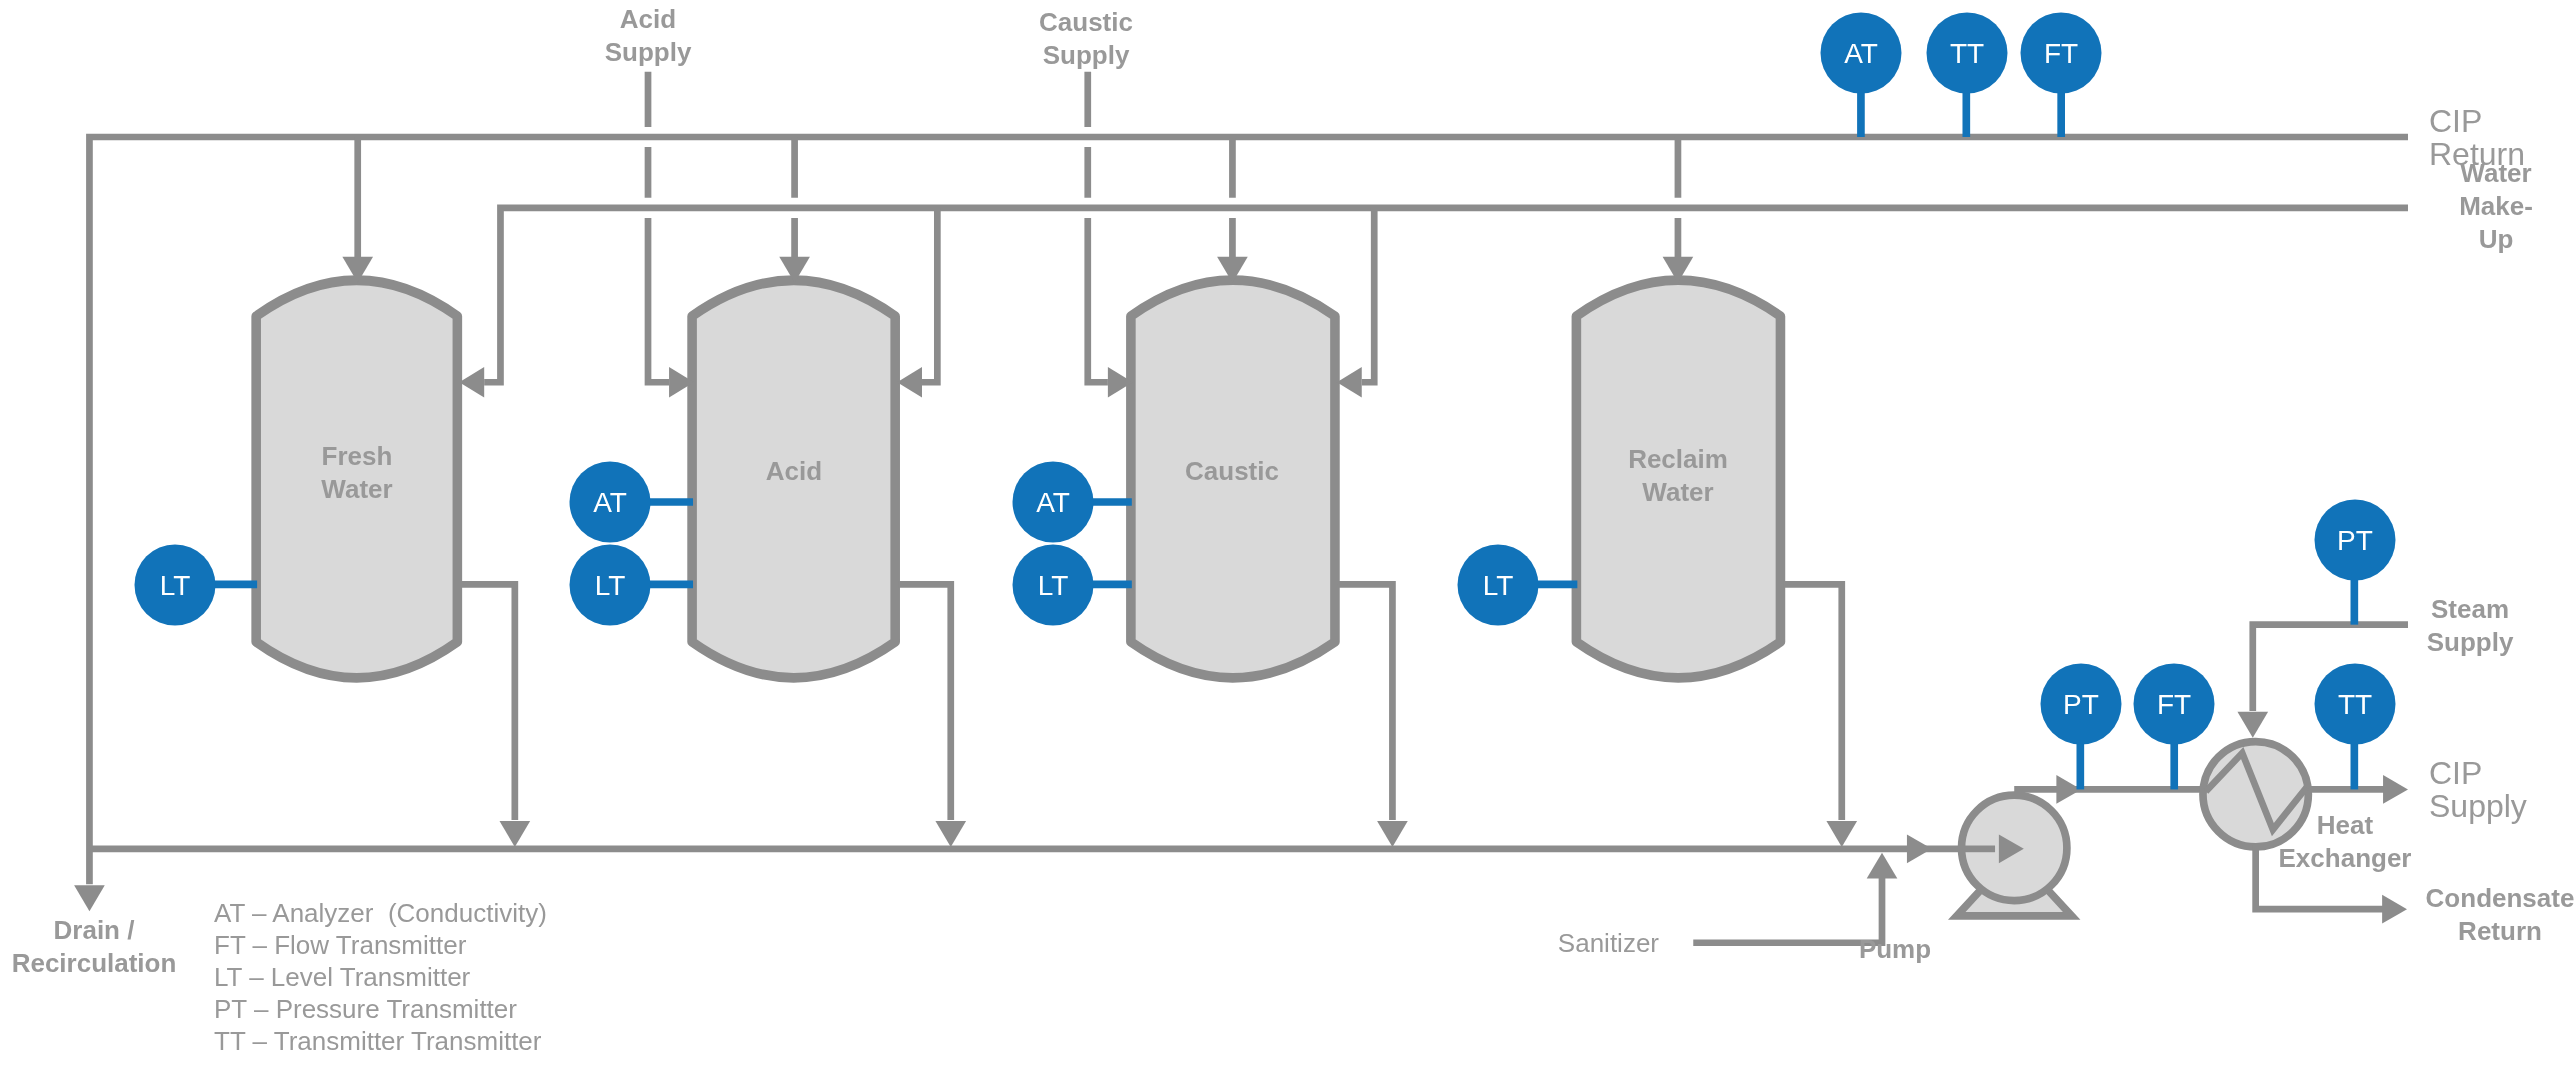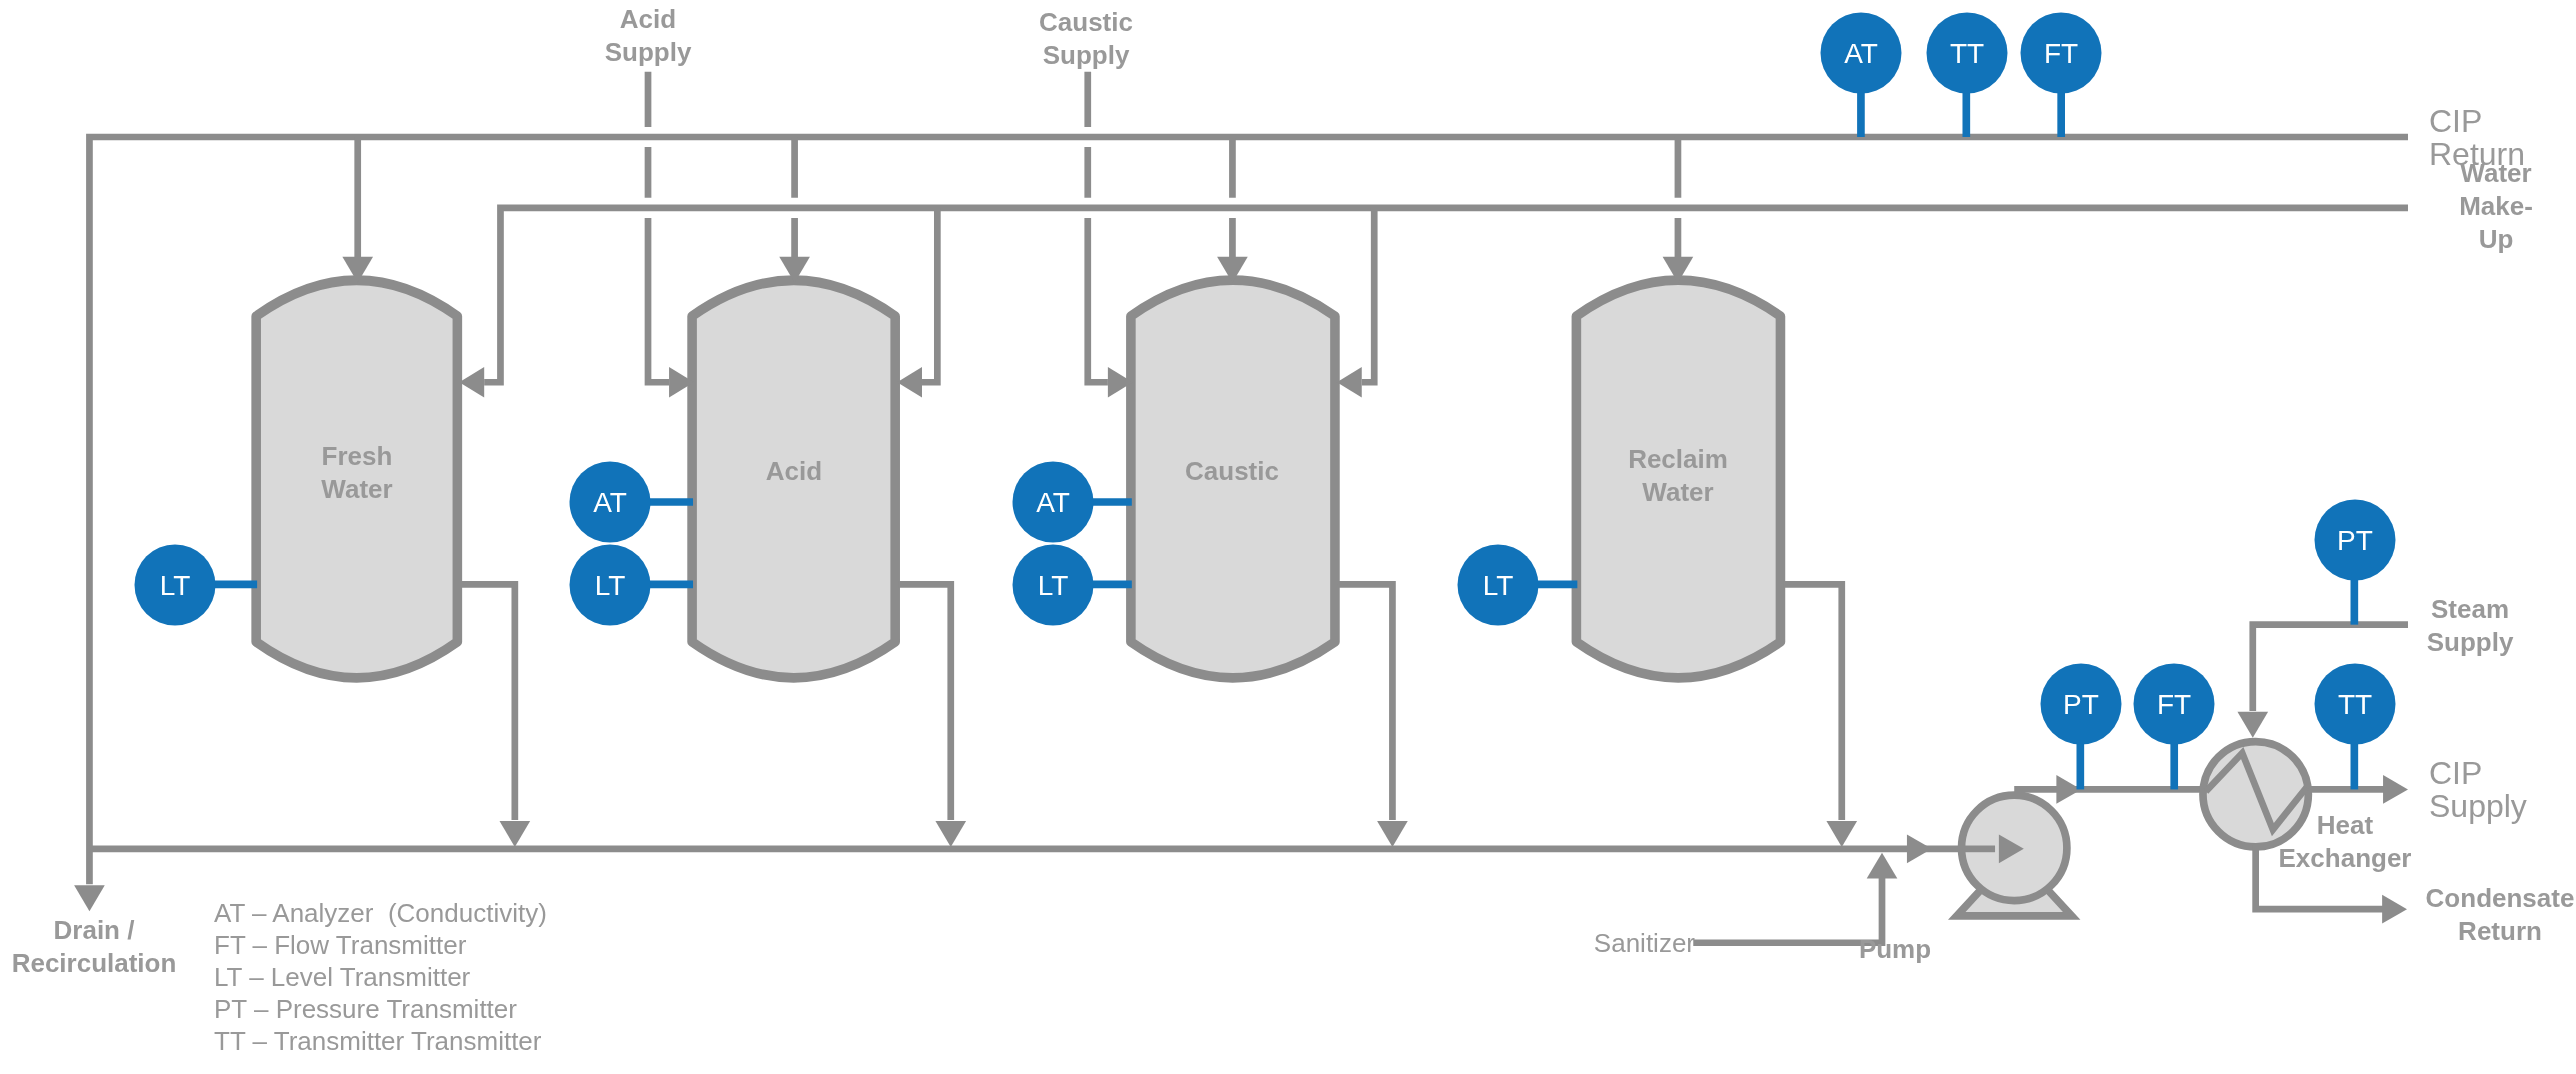--- a/index.html
+++ b/index.html
@@ -14,21 +14,21 @@
   .equip{fill:#d9d9d9;stroke:#8c8c8c;stroke-width:8;}
   .arrow{fill:#8c8c8c;stroke:none;}
   .bluestem{stroke:#1173b9;stroke-width:8;fill:none;}
 
   
   .lbl{position:absolute;font-size:26px;line-height:33px;color:#999999;
        white-space:pre-line;text-align:center;transform:translate(-50%,-50%);font-weight:bold;}
   .lbl-left{position:absolute;font-size:32px;line-height:33px;color:#999999;
        white-space:pre-line;text-align:left;transform:translateY(-50%);}
   .lbl-right{position:absolute;font-size:26px;line-height:33px;color:#999999;
-       white-space:pre-line;text-align:right;transform:translate(-100%,-50%);margin-left:36px;}
+       white-space:pre-line;text-align:right;transform:translate(-100%,-50%);}
 
   .legend{position:absolute;left:214px;top:897px;color:#999999;font-size:26px;line-height:32px;}
   .legend div{white-space:pre;}
 
   
   .bubble{position:absolute;width:81px;height:81px;border-radius:50%;background:#1173b9;
           color:#ffffff;display:flex;align-items:center;justify-content:center;
           font-size:28px;transform:translate(-50%,-50%);}
 </style>
 </head>

